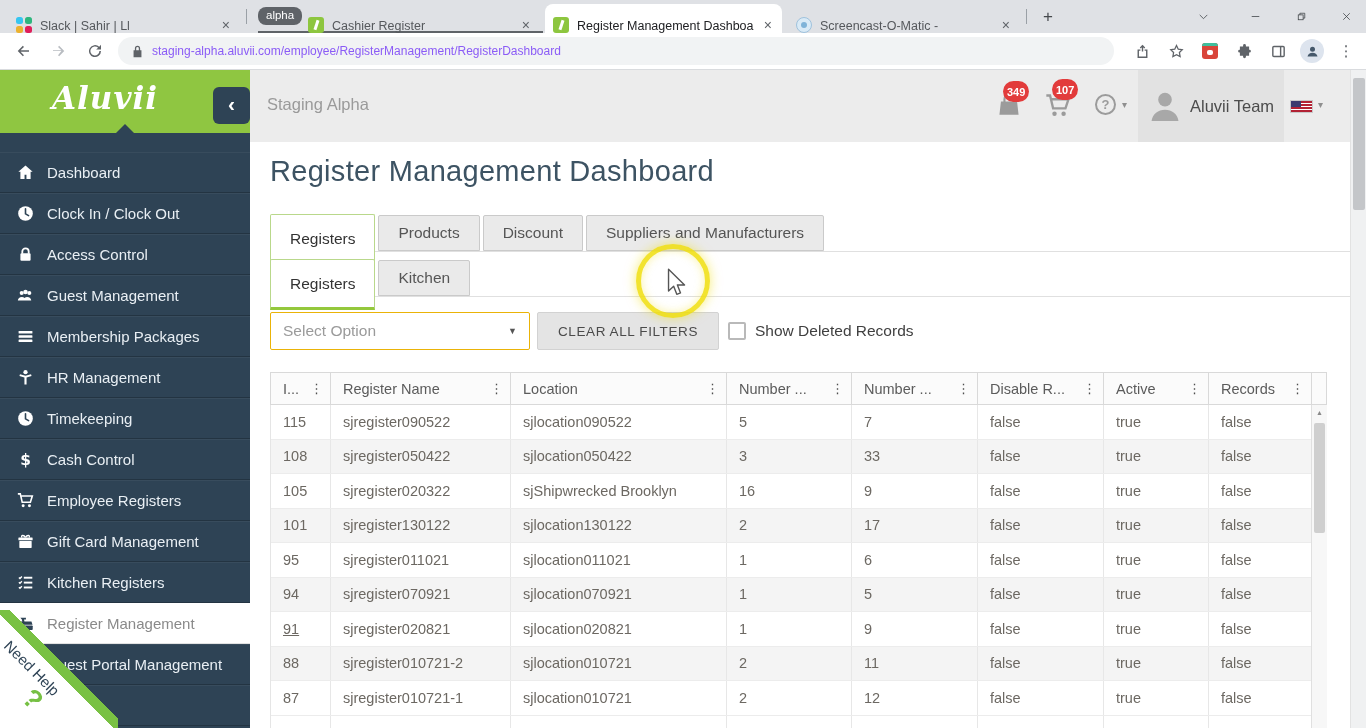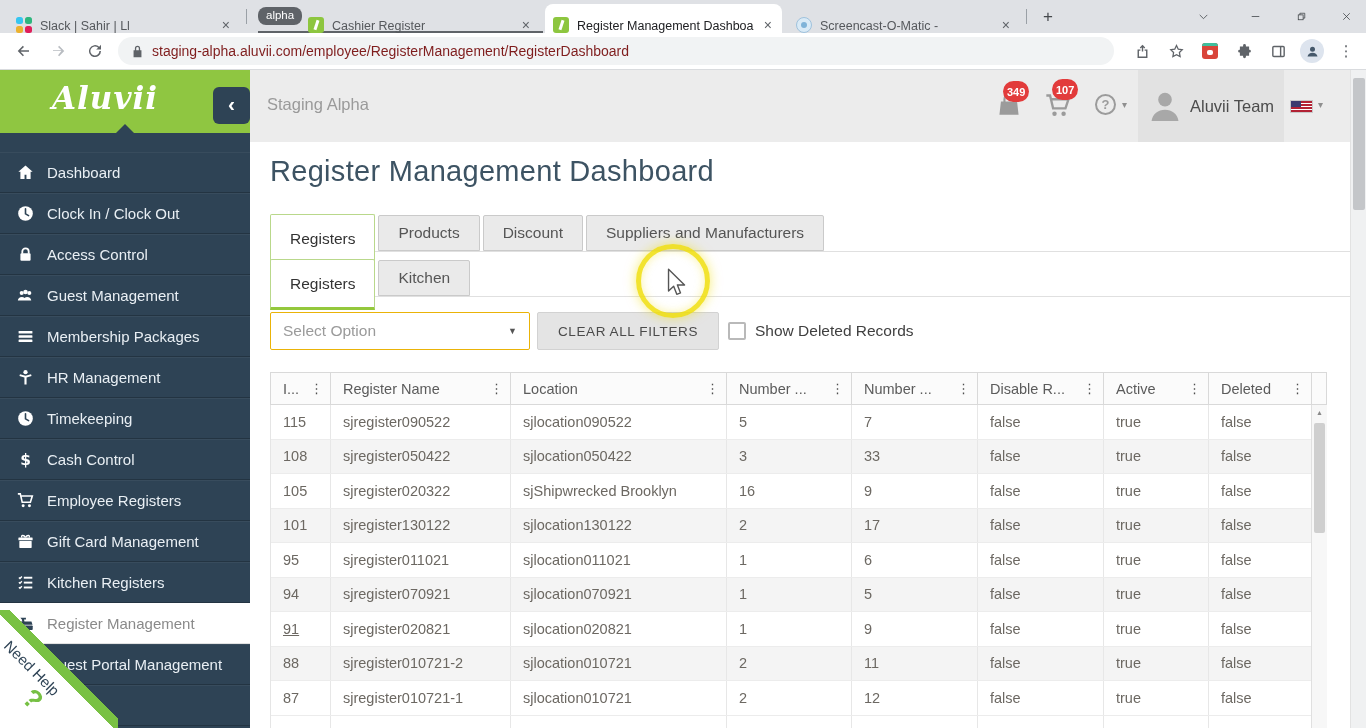--- a/index.html
+++ b/index.html
@@ -37,21 +37,21 @@
 
   
   #toolbar{position:absolute;top:33px;left:0;right:0;height:37px;background:#fff;
     border-bottom:1px solid #d9dbde;display:flex;align-items:center}
   .navbtn{width:26px;height:26px;margin-left:10px;display:flex;align-items:center;
     justify-content:center;flex:none;cursor:pointer}
   .navbtn svg{width:18px;height:18px}
   #addressbar{flex:1;height:28px;margin:0 14px 0 10px;background:#f1f3f4;border-radius:14px;
     display:flex;align-items:center;padding:0 14px;gap:9px;cursor:text}
   #addressbar svg{flex:none}
-  #url-text{font-size:14px;color:#7f1d1d;white-space:nowrap}
+  #url-text{font-size:12px;color:#8b5cf6;white-space:nowrap}
   .tbicon{width:28px;height:28px;margin-right:6px;display:flex;align-items:center;
     justify-content:center;flex:none;cursor:pointer;color:#5f6368}
   .tbicon svg{width:17px;height:17px}
   .ext-red{width:16px;height:16px;border-radius:3px;background:#d9453a;position:relative;overflow:hidden}
   .ext-red i{position:absolute;left:0;right:0;top:0;height:3px;background:#3fbf9d}
   .ext-red b{position:absolute;left:5px;top:7px;width:6px;height:5px;border-radius:2px;background:#fff}
   .avatar-chip{width:24px;height:24px;border-radius:50%;background:#dde4ee;display:flex;
     align-items:center;justify-content:center}
   .avatar-chip svg{width:15px;height:15px;fill:#45586b}
   .dots-v{font-size:15px;color:#5f6368;letter-spacing:0}
@@ -543,21 +543,21 @@
               </div>
               <div class="hcell" style="width: 126px;">
                 <span>Disable R...</span>
                 <span class="col-menu">⋮</span>
               </div>
               <div class="hcell" style="width: 105px;">
                 <span>Active</span>
                 <span class="col-menu">⋮</span>
               </div>
               <div class="hcell" style="width: 103px;">
-                <span>Deleted</span>
+                <span>Records</span>
                 <span class="col-menu">⋮</span>
               </div>
               <div class="hcell" style="width: 16px;"></div>
             </div>
           <div id="tbody">
               <div class="trow">
                 <div class="tcell" style="width: 60px;">115</div>
                 <div class="tcell" style="width: 180px;">sjregister090522</div>
                 <div class="tcell" style="width: 216px;">sjlocation090522</div>
                 <div class="tcell" style="width: 125px;">5</div>

